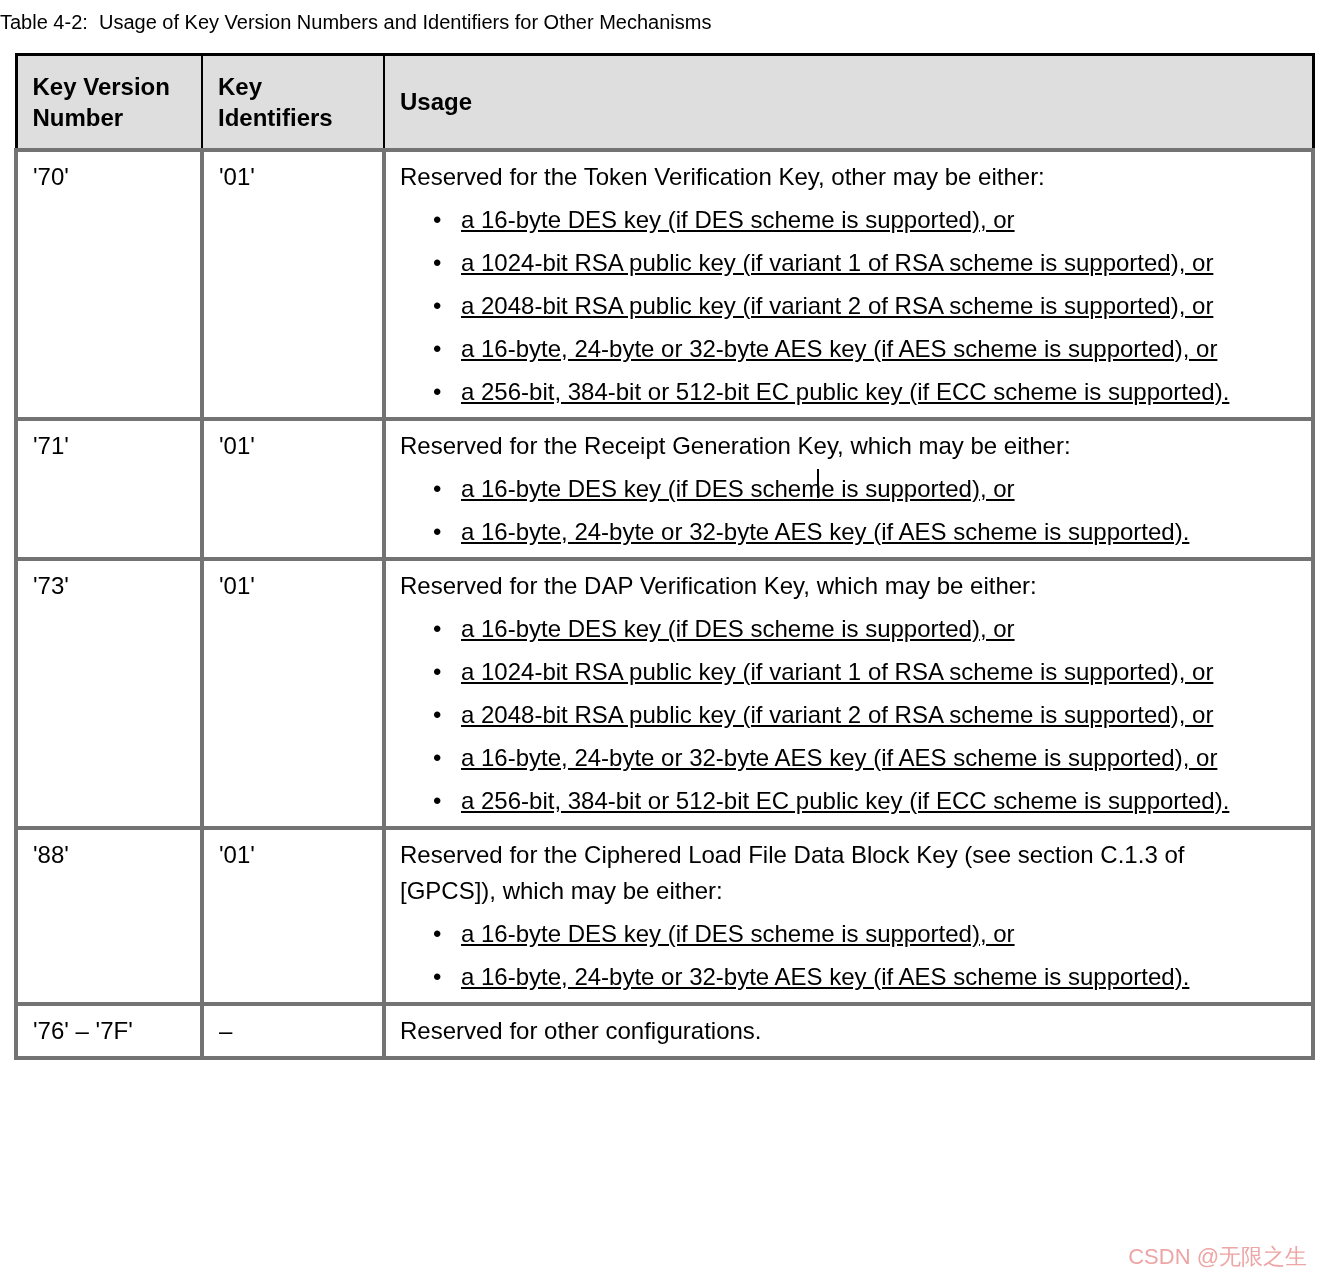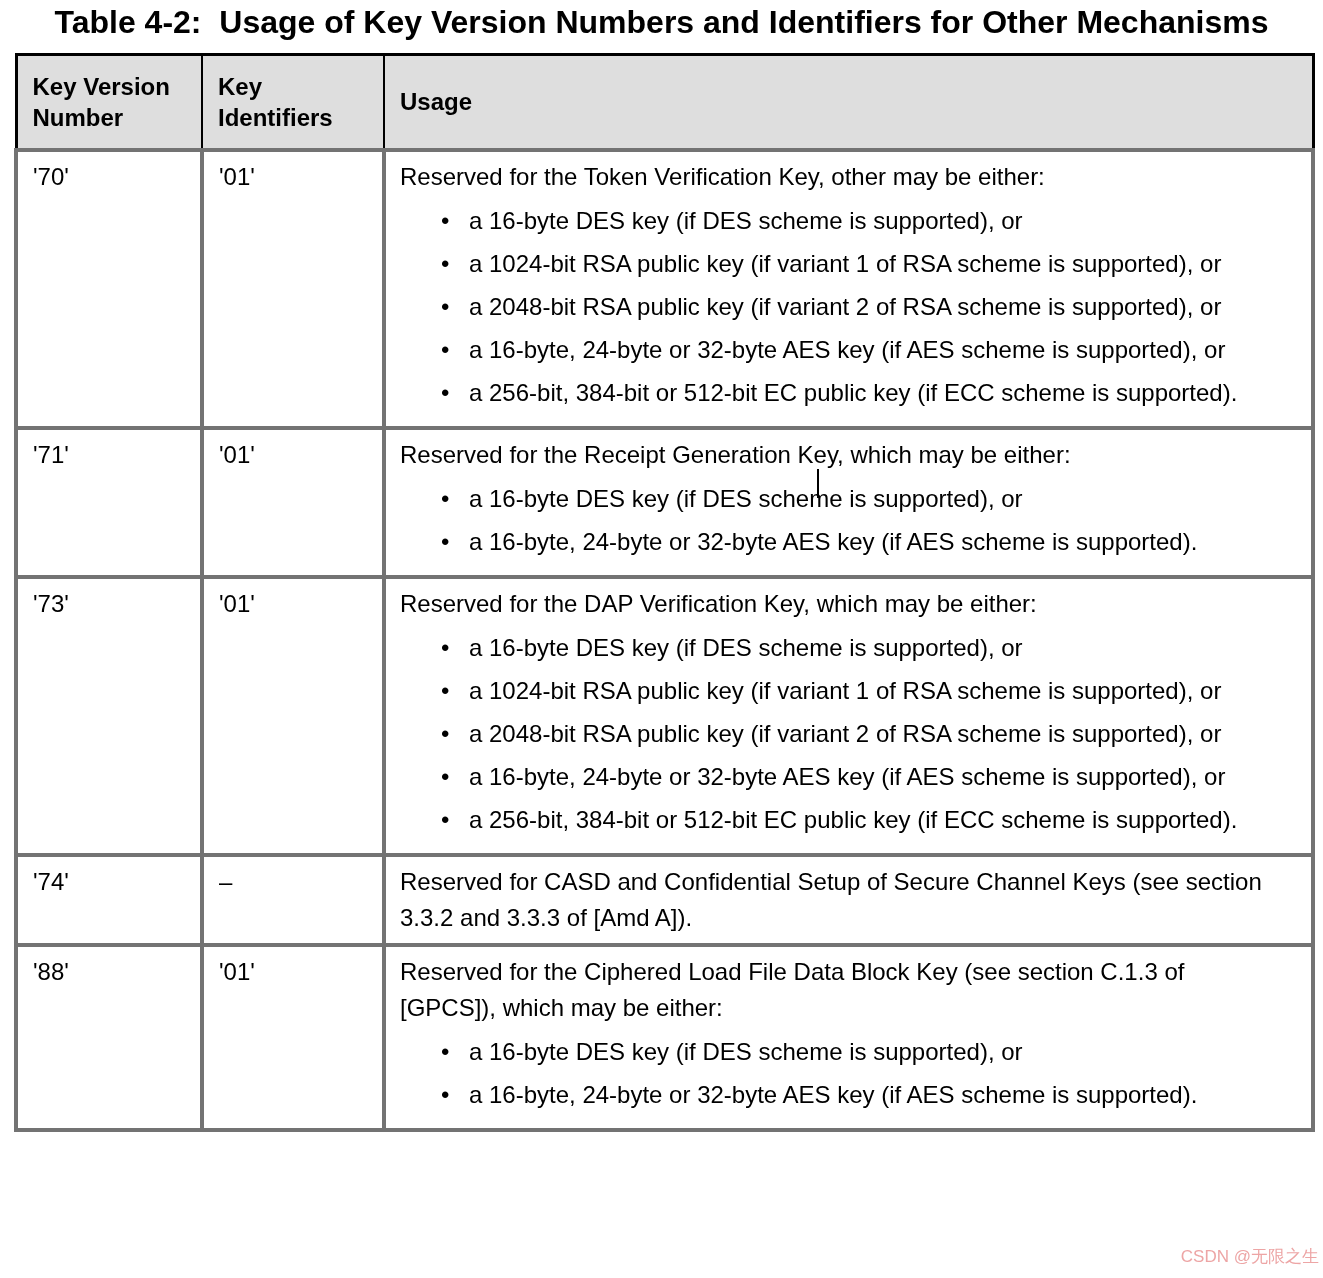--- a/index.html
+++ b/index.html
@@ -10,23 +10,22 @@
   body {
     position: relative;
     width: 1323px;
     height: 1278px;
     overflow: hidden;
     font-family: "Liberation Sans", sans-serif;
     color: #000000;
   }
   .page-title {
     margin: 7px 0 0 0;
-    text-align: center;
-    font-size: 32px;
-    font-weight: bold;
+    font-size: 20px;
+    font-weight: normal;
     line-height: 30px;
     white-space: pre;
   }
   table.key-table {
     border-collapse: collapse;
     table-layout: fixed;
     margin: 16px 0 0 14px;
     width: 1297px;
     border: 3px solid #000000;
     border-bottom-width: 4px;
@@ -54,23 +53,24 @@
   table.key-table td.usage-cell {
     padding: 7px 40px 7px 14px;
   }
   td.usage-cell p {
     margin: 0 0 7px 0;
   }
   td.usage-cell p:last-child {
     margin-bottom: 0;
   }
   td.usage-cell ul {
-    margin: 8px;
+    margin: 0;
     padding: 0;
     list-style: none;
+    text-decoration: underline;
   }
   td.usage-cell li {
     position: relative;
     padding-left: 61px;
     margin: 0 0 7px 0;
   }
   td.usage-cell li:last-child {
     margin-bottom: 0;
   }
   td.usage-cell li::before {
@@ -83,22 +83,22 @@
     position: absolute;
     left: 817px;
     top: 469px;
     width: 2px;
     height: 29px;
     background: #000000;
   }
   .watermark {
     position: absolute;
     top: 1246px;
-    right: 4px;
-    font-size: 17px;
+    right: 16px;
+    font-size: 22px;
     line-height: 22px;
     color: #eda5a5;
     z-index: 5;
   }
 </style>
 </head>
 <body>
 
 <div class="page-title">Table 4-2:  Usage of Key Version Numbers and Identifiers for Other Mechanisms</div>
 
@@ -149,35 +149,35 @@
           <ul>
             <li>a 16-byte DES key (if DES scheme is supported), or</li>
             <li>a 1024-bit RSA public key (if variant 1 of RSA scheme is supported), or</li>
             <li>a 2048-bit RSA public key (if variant 2 of RSA scheme is supported), or</li>
             <li>a 16-byte, 24-byte or 32-byte AES key (if AES scheme is supported), or</li>
             <li>a 256-bit, 384-bit or 512-bit EC public key (if ECC scheme is supported).</li>
           </ul>
         </td>
       </tr>
       <tr>
-        <td>'74'</td>
-        <td>–</td>
-        <td class="usage-cell">
-          <p>Reserved for CASD and Confidential Setup of Secure Channel Keys (see section 3.3.2 and 3.3.3 of [Amd A]).</p>
-        </td>
-      </tr>
-      <tr>
         <td>'88'</td>
         <td>'01'</td>
         <td class="usage-cell">
           <p>Reserved for the Ciphered Load File Data Block Key (see section C.1.3 of [GPCS]), which may be either:</p>
           <ul>
             <li>a 16-byte DES key (if DES scheme is supported), or</li>
             <li>a 16-byte, 24-byte or 32-byte AES key (if AES scheme is supported).</li>
           </ul>
         </td>
       </tr>
+      <tr>
+        <td>'76' – '7F'</td>
+        <td>–</td>
+        <td class="usage-cell">
+          <p>Reserved for other configurations.</p>
+        </td>
+      </tr>
     </tbody>
 </table>
 
 <div class="text-cursor"></div>
 
 <div class="watermark">CSDN @无限之生</div>
 
 </body></html>

